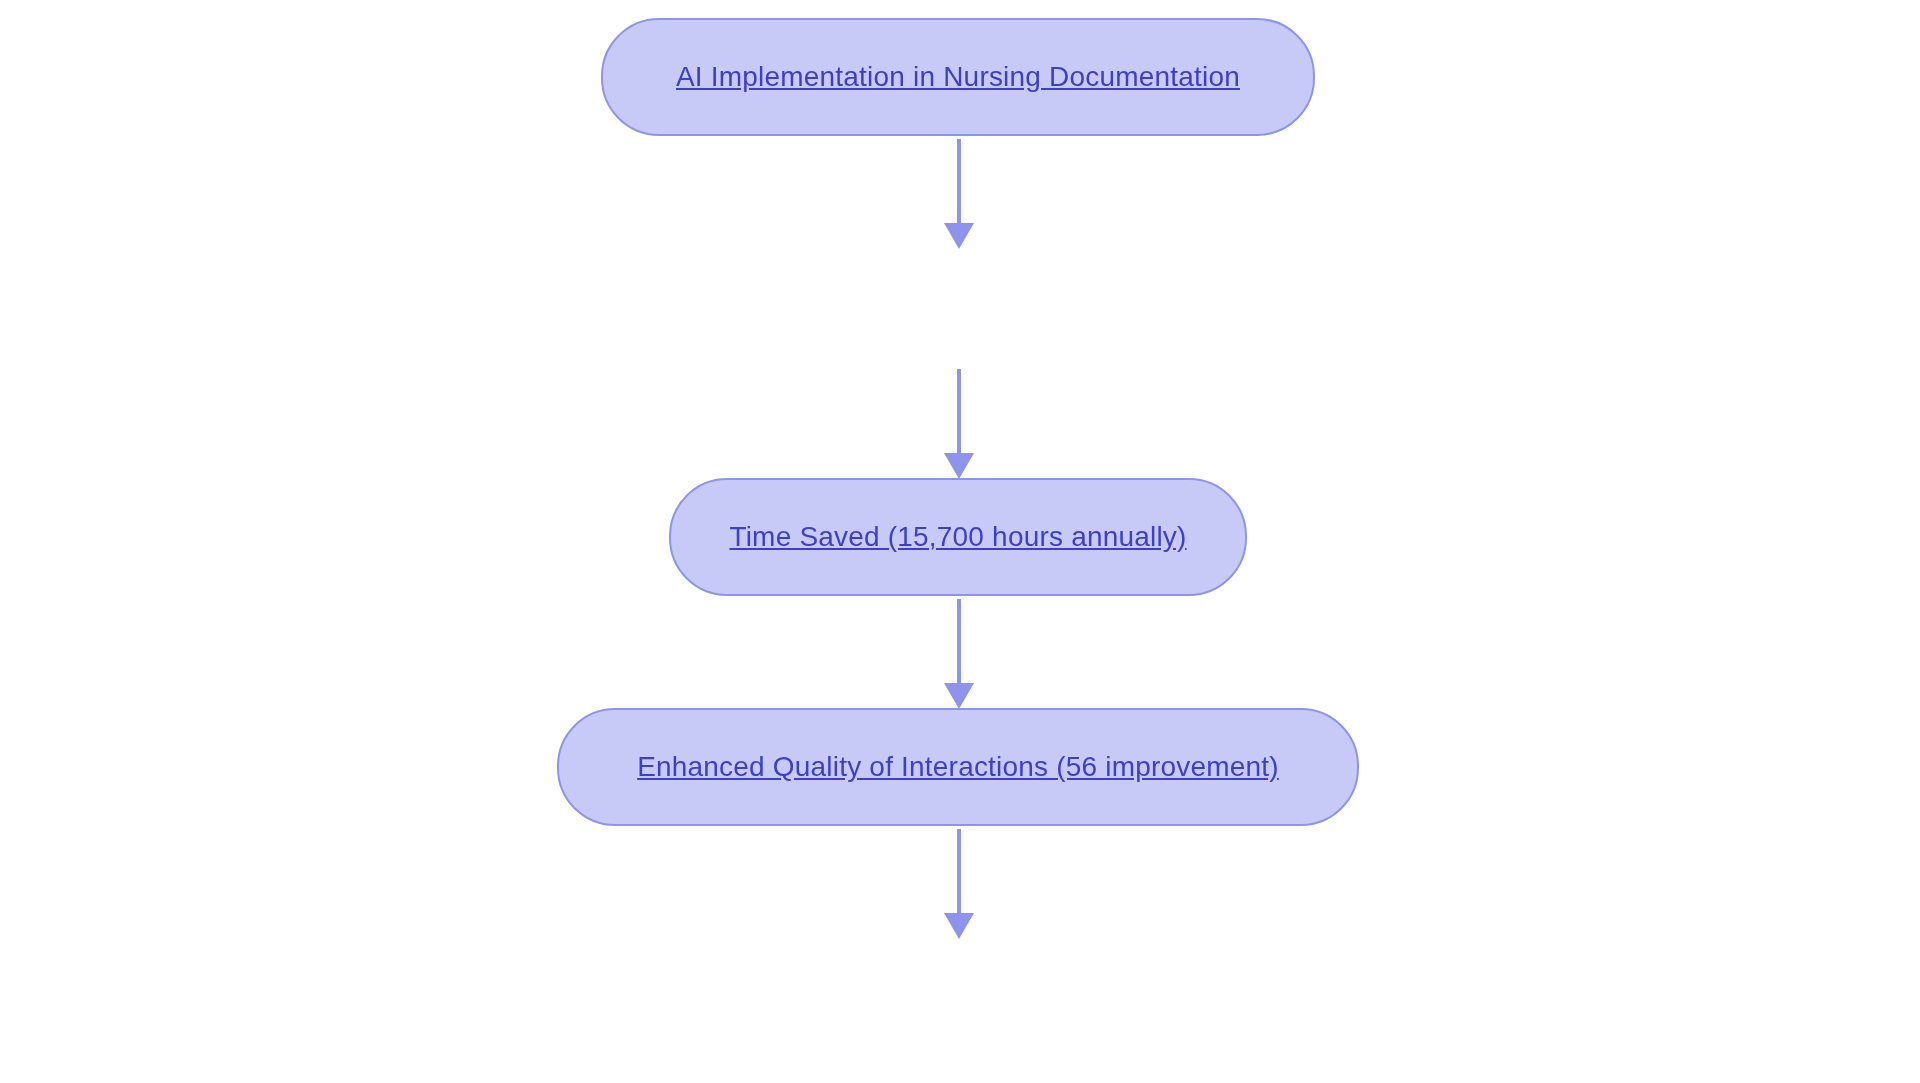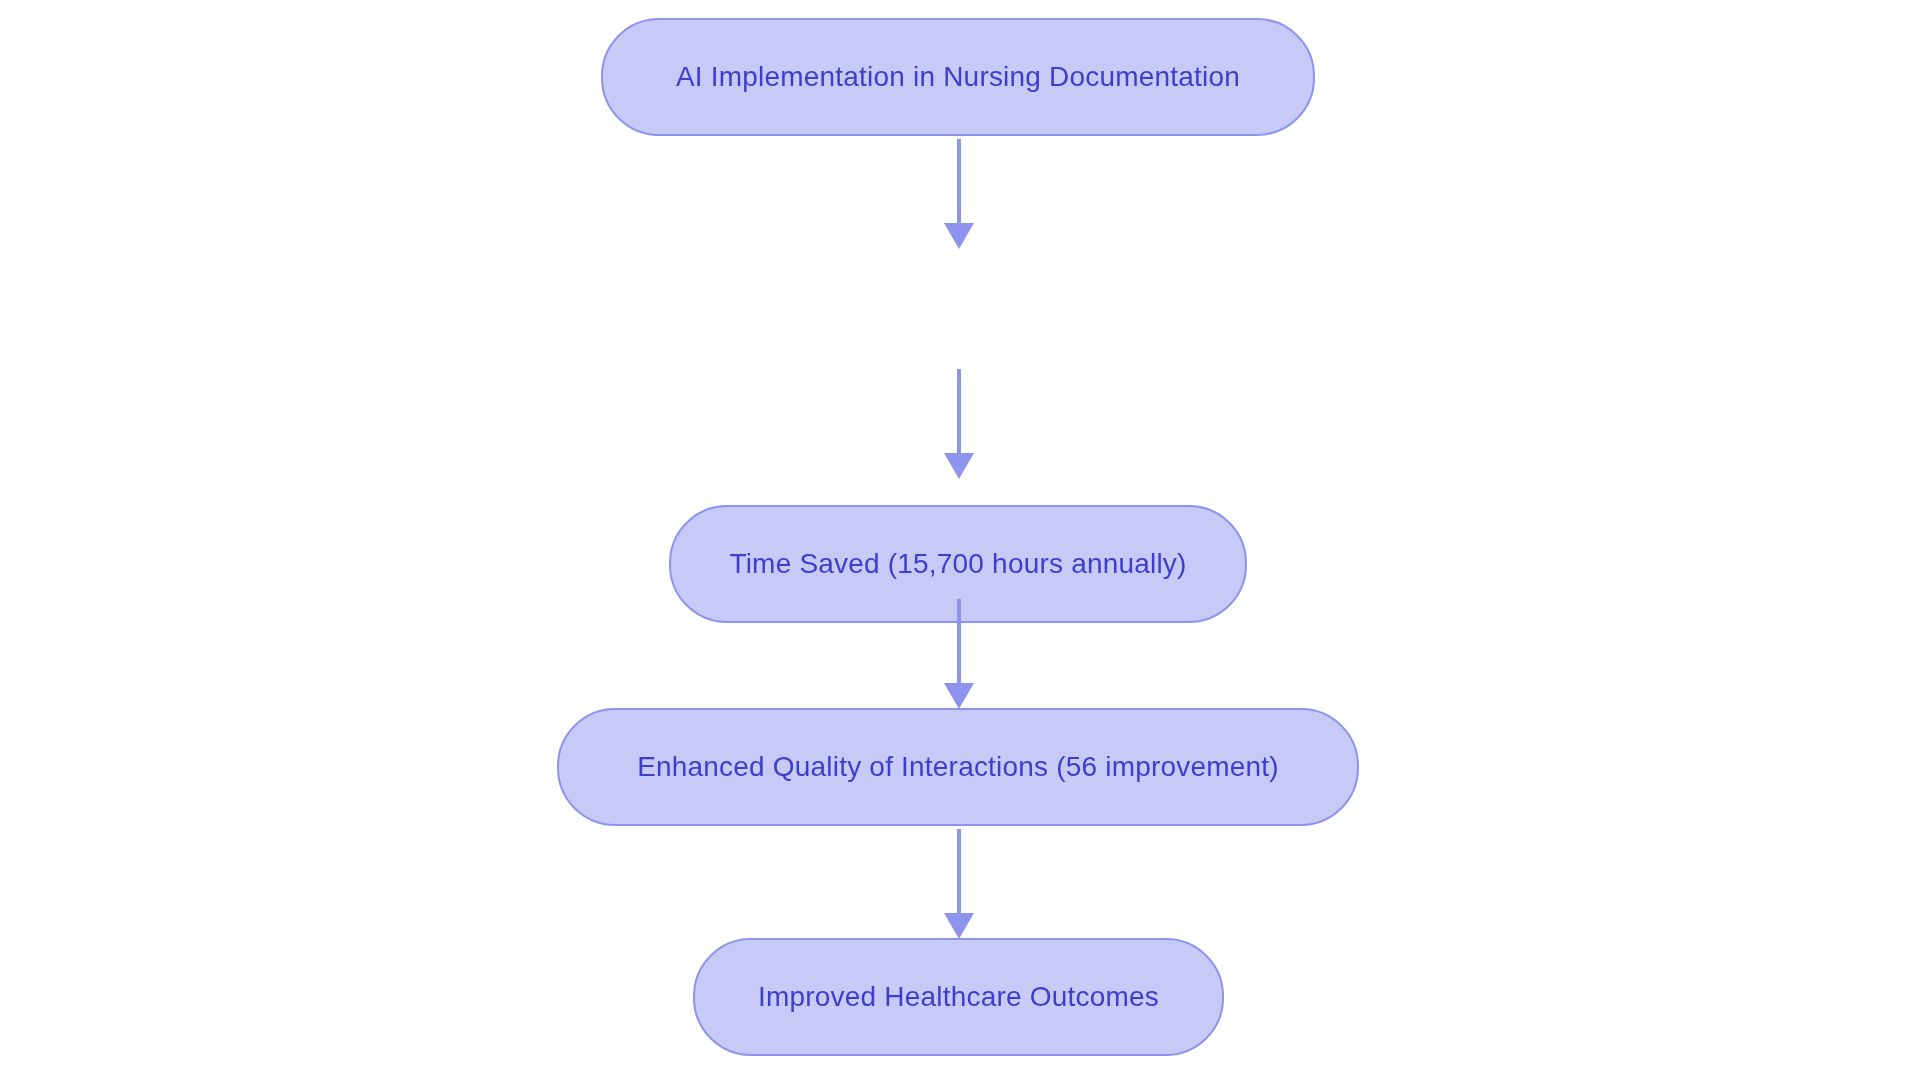--- a/index.html
+++ b/index.html
@@ -22,25 +22,26 @@
     background: #c7caf6;
     border: 2px solid #8e94ee;
     border-radius: 58px;
     display: flex;
     align-items: center;
     justify-content: center;
     text-align: center;
     font-size: 28px;
     letter-spacing: 0.2px;
     color: #3e3ecd;
+    text-decoration: underline;
   }
   
   .n0 { left: 601px; top: 18px;  width: 714px; }
   .n1 { left: 701px; top: 248px; width: 514px; }
-  .n2 { left: 669px; top: 478px; width: 578px; margin-top: 27px; }
+  .n2 { left: 669px; top: 478px; width: 578px; }
   .n3 { left: 557px; top: 708px; width: 802px; }
   .n4 { left: 693px; top: 938px; width: 531px; }
 
   .flow-arrow {
     position: absolute;
     left: 944px;           
     width: 30px;
   }
   .a0 { top: 139px; height: 110px; }
   .a1 { top: 369px; height: 110px; }
@@ -97,17 +98,14 @@
 
   <div class="flow-node n3">
     <span>Enhanced Quality of Interactions (56 improvement)</span>
   </div>
 
   <div class="flow-arrow a3">
     <div class="shaft"></div>
     <div class="head"></div>
   </div>
 
-  <div class="flow-node n4">
-    <span>Improved Healthcare Outcomes</span>
-  </div>
 
 </div>
 
 </body></html>

